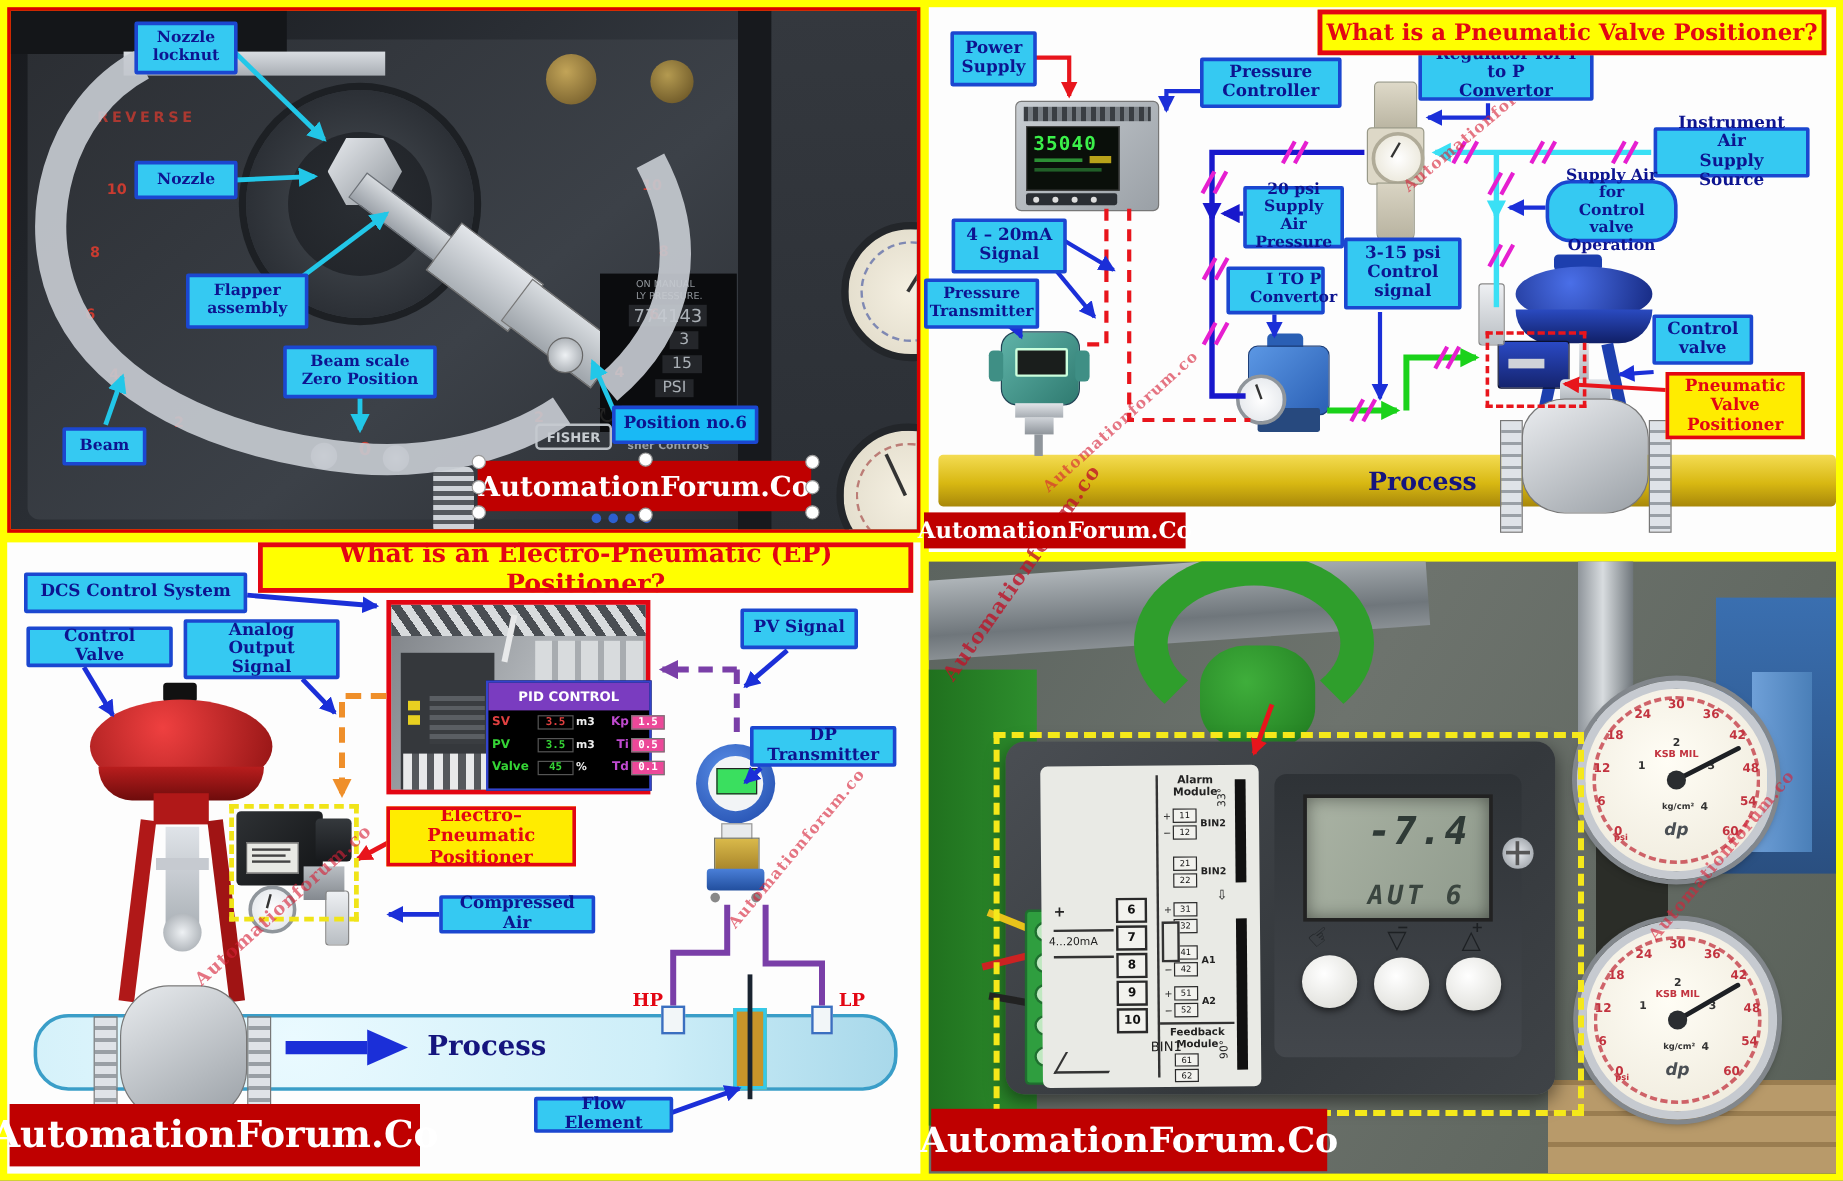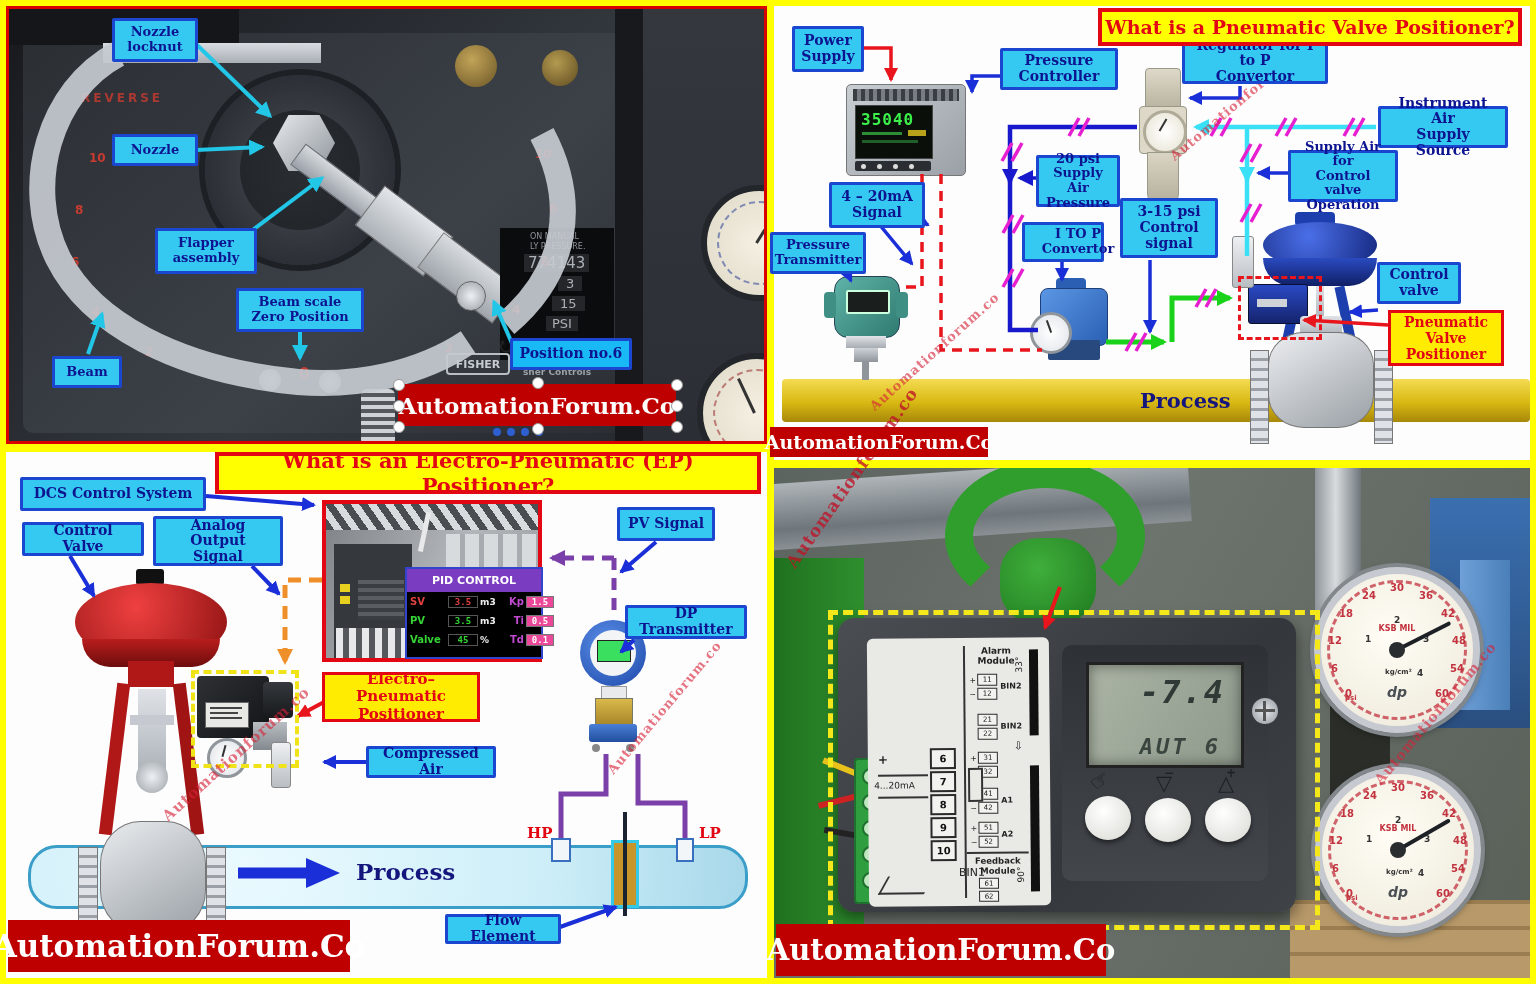--- a/index.html
+++ b/index.html
@@ -194,30 +194,30 @@
   <div class="abs" style="left:1238px;top:276px;width:78px;height:58px;border:3px dashed #e8151c;z-index:35;"></div>
 
   <div class="callout" style="left:792px;top:26px;width:72px;height:46px;z-index:35;"><span>Power
 Supply</span></div>
   <div class="callout" style="left:1000px;top:48px;width:118px;height:42px;"><span>Pressure
 Controller</span></div>
   <div class="callout" style="left:1182px;top:38px;width:146px;height:46px;"><span>Regulator for I to P
 Convertor</span></div>
   <div class="callout" style="left:1378px;top:106px;width:130px;height:42px;"><span>Instrument Air
 Supply Source</span></div>
-  <div class="callout" style="left:1288px;top:150px;width:110px;height:52px;font-size:13px;"><span>Supply Air for
+  <div class="callout" style="left:1288px;top:150px;width:110px;height:52px;font-size:13px;border-radius:21px;"><span>Supply Air for
 Control valve
 Operation</span></div>
   <div class="callout" style="left:1036px;top:155px;width:84px;height:52px;font-size:13px;"><span>20 psi
 Supply Air
 Pressure</span></div>
   <div class="callout" style="left:1120px;top:198px;width:98px;height:60px;"><span>3-15 psi
 Control
 signal</span></div>
-  <div class="callout" style="left:793px;top:182px;width:96px;height:46px;margin-left:36px;"><span>4 – 20mA
+  <div class="callout" style="left:793px;top:182px;width:96px;height:46px;"><span>4 – 20mA
 Signal</span></div>
   <div class="callout" style="left:770px;top:232px;width:96px;height:42px;font-size:13px;"><span>Pressure
 Transmitter</span></div>
   <div class="callout" style="left:1022px;top:222px;width:82px;height:40px;font-size:13px;padding-left:36px;"><span>I TO P
 Convertor</span></div>
   <div class="callout" style="left:1377px;top:262px;width:84px;height:42px;"><span>Control
 valve</span></div>
   <div class="ybox" style="left:1388px;top:310px;width:116px;height:56px;font-size:14px;"><span>Pneumatic
 Valve
 Positioner</span></div>

